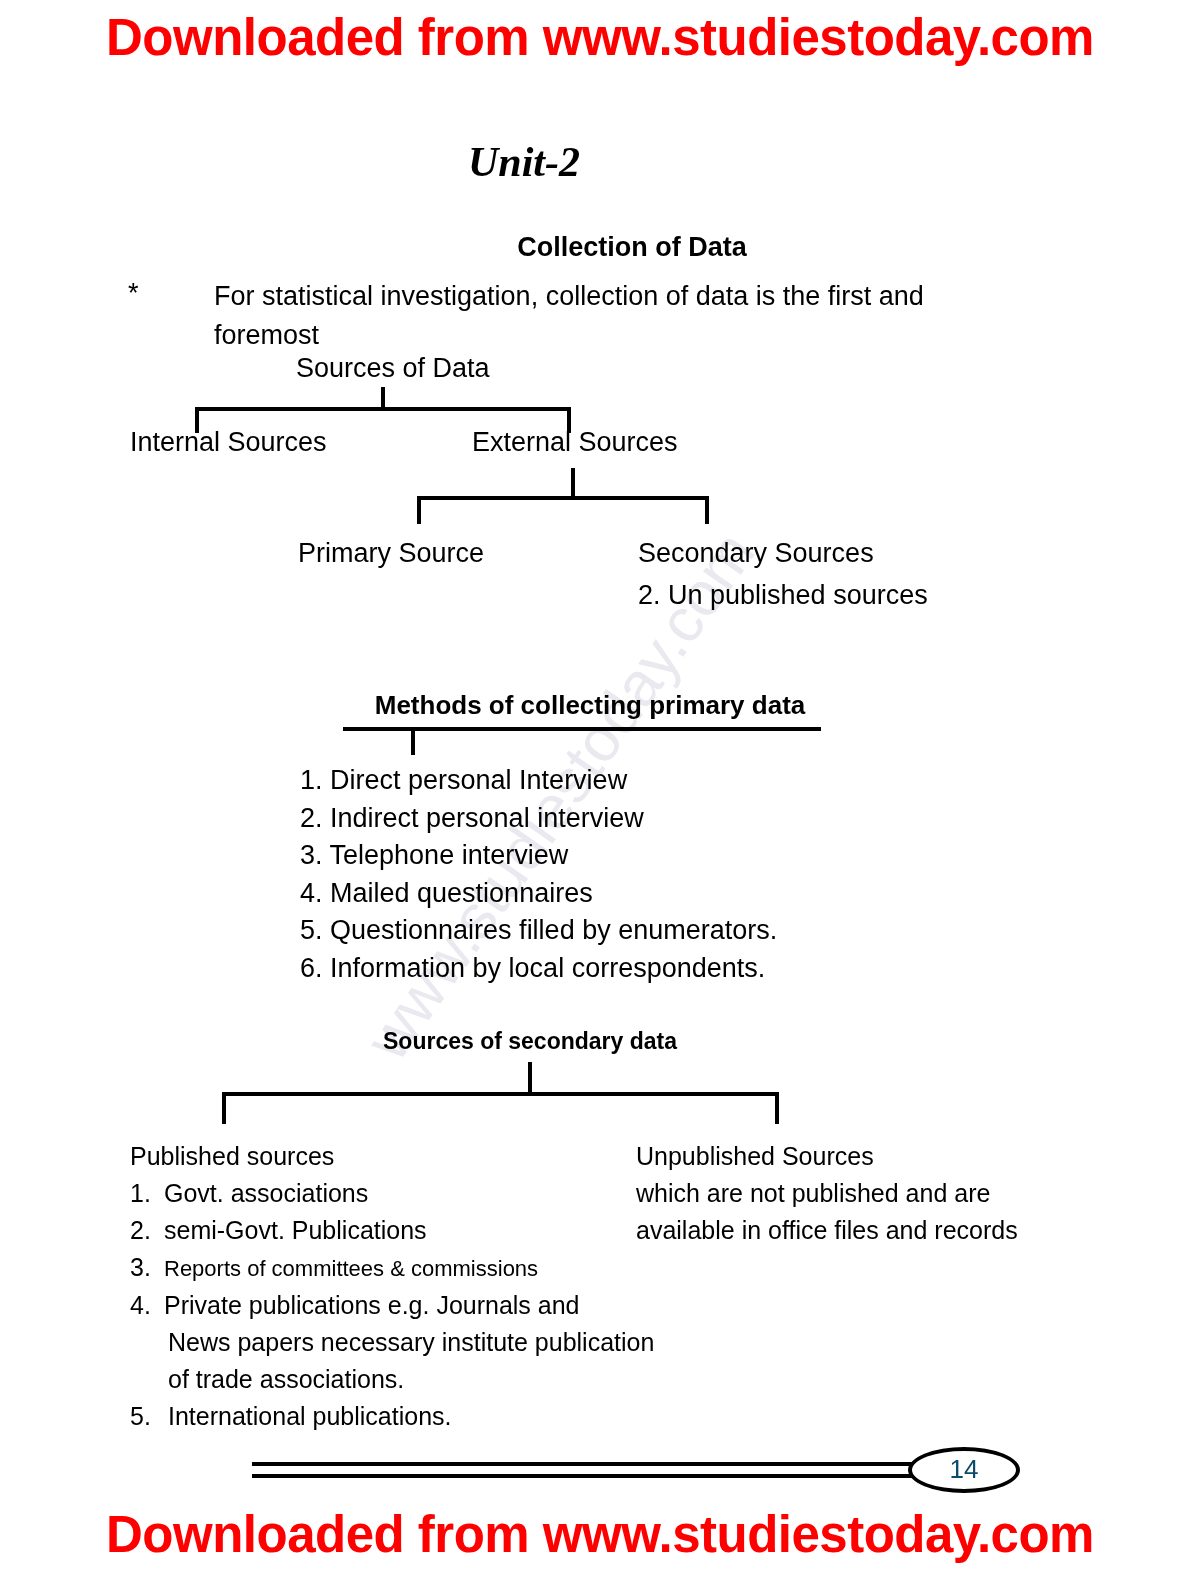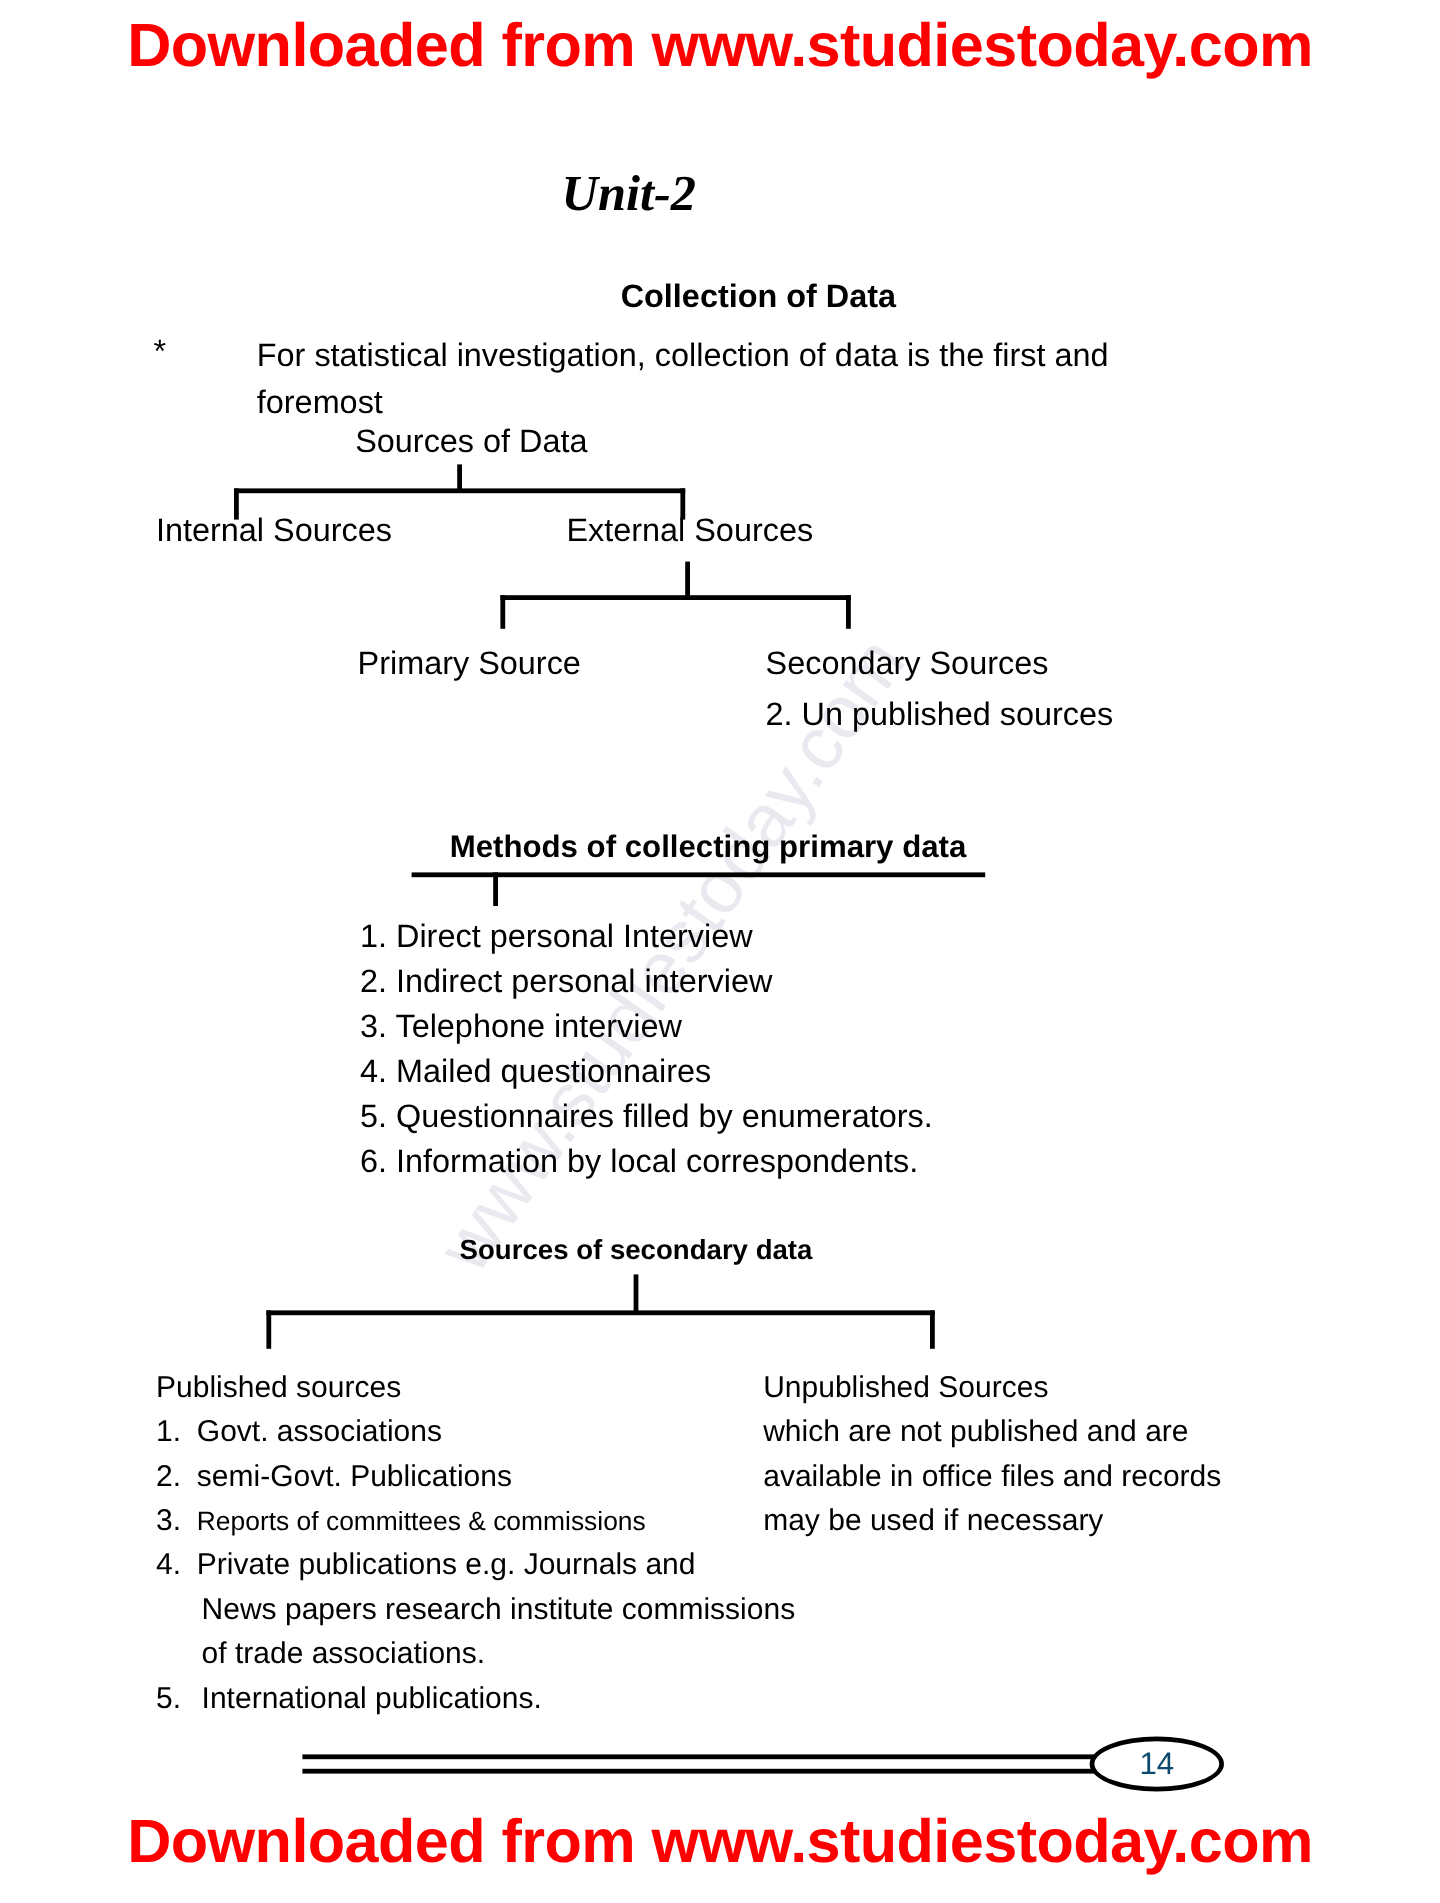--- a/index.html
+++ b/index.html
@@ -283,35 +283,34 @@
       <div class="row">
         <span class="num">2.</span><span>semi-Govt. Publications</span>
       </div>
       <div class="row">
         <span class="num">3.</span><span class="small">Reports of committees &amp; commissions</span>
       </div>
       <div class="row">
         <span class="num">4.</span><span>Private publications e.g. Journals and</span>
       </div>
       <div class="row indent-cont">
-        <span>News papers research institute commissions</span>
+        <span>News papers necessary institute publication</span>
       </div>
       <div class="row indent-cont">
         <span>of trade associations.</span>
       </div>
       <div class="row">
         <span class="num-wide">5.</span><span>International publications.</span>
       </div>
     </div>
 
     <div class="col-right">
       <div class="row">Unpublished Sources</div>
       <div class="row">which are not published and are</div>
       <div class="row">available in office files and records</div>
-      <div class="row">may be used if necessary</div>
     </div>
 
     <div class="footer-rule-a"></div>
     <div class="footer-rule-b"></div>
     <div class="page-badge"></div>
     <div class="page-badge-num">14</div>
 
   </div>
 
   <div class="wm-banner bottom">Downloaded from www.studiestoday.com</div>

